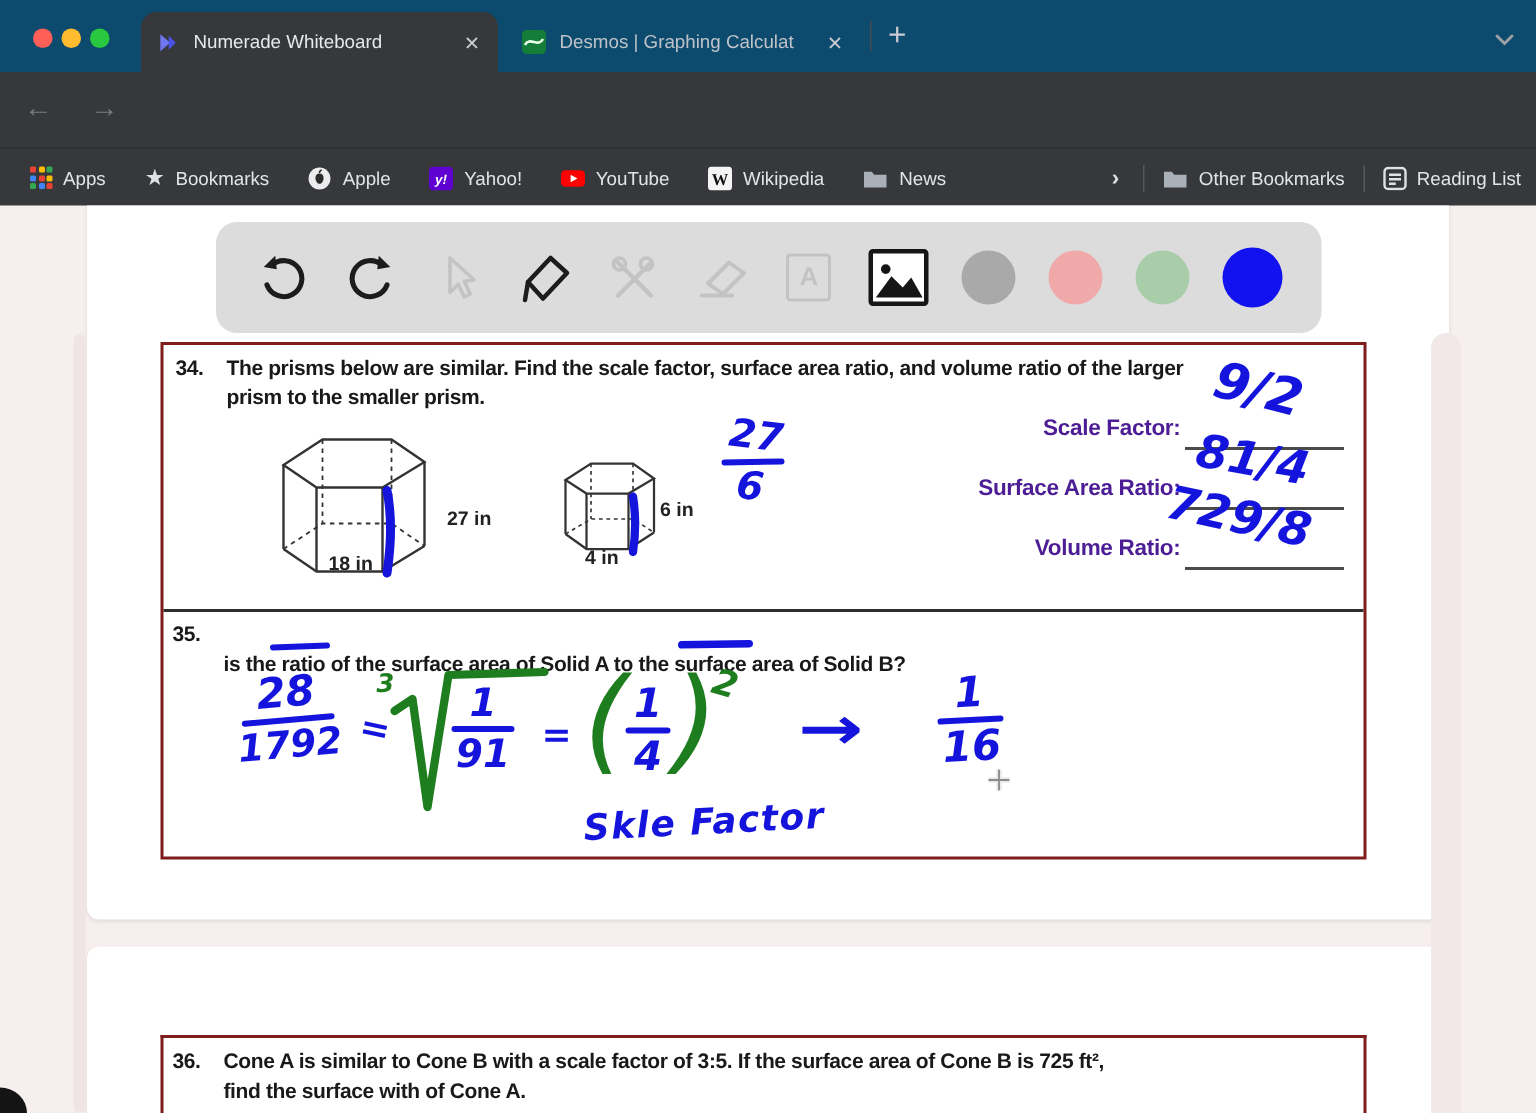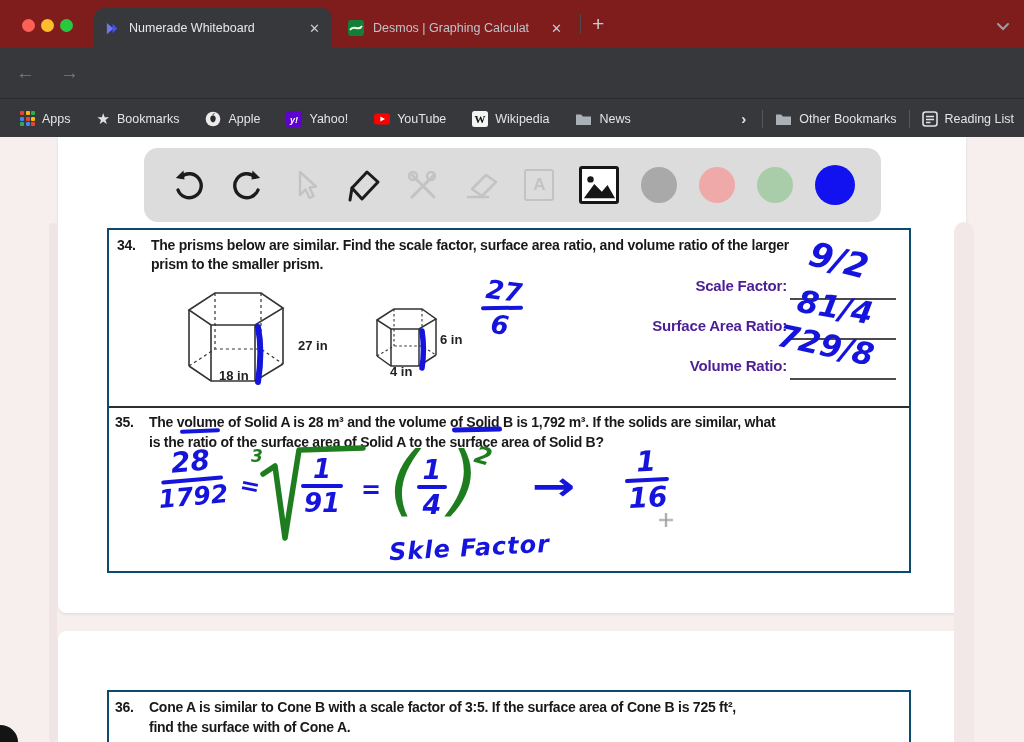--- a/index.html
+++ b/index.html
@@ -1,21 +1,21 @@
 <!DOCTYPE html>
 <html><head>
 <meta charset="utf-8">
 <style>
   html,body{margin:0;padding:0;background:#000;}
   .screen{position:relative;width:1024px;height:742px;overflow:hidden;
     font-family:"Liberation Sans",sans-serif;background:#1d1e20;}
   .abs{position:absolute;}
 
   
-  .tabstrip{position:absolute;left:0;top:0;width:1024px;height:48px;background:#7f1d1d;}
+  .tabstrip{position:absolute;left:0;top:0;width:1024px;height:48px;background:#0c4a6e;}
   .light{position:absolute;top:19px;width:13px;height:13px;border-radius:50%;}
   .tab{position:absolute;top:8px;height:40px;border-radius:10px 10px 0 0;display:flex;align-items:center;padding:0 10px;box-sizing:border-box;}
   .tab.active{background:#37383c;}
   .tab .title{font-size:12.5px;color:#e6e8ec;margin-left:9px;white-space:nowrap;overflow:hidden;flex:1;}
   .tab.inactive .title{color:#bfc3c9;}
   .tab .x{color:#c8cbd0;font-size:13px;margin-left:8px;padding:0 2px;}
   .favicon{width:16px;height:16px;flex:0 0 16px;display:flex;align-items:center;justify-content:center;}
 
   .navbar{position:absolute;left:0;top:48px;width:1024px;height:50px;background:#37383c;}
   .navbtn{position:absolute;top:13px;font-size:19px;line-height:24px;color:#e8eaed;}
@@ -44,21 +44,21 @@
   
   .canvas{position:absolute;left:0;top:137px;width:1024px;height:605px;background:#f6efee;}
   .page{position:absolute;background:#fff;}
   .wbtoolbar{position:absolute;left:144px;top:11px;width:737px;height:74px;background:#dcdcdc;border-radius:14px;display:flex;align-items:center;padding:0 26px;box-sizing:border-box;gap:21px;}
   .tool{width:40px;height:40px;display:flex;align-items:center;justify-content:center;}
   .circle{border-radius:50%;}
   .textbox-icon{width:26px;height:28px;border:2.5px solid #c3c3c3;border-radius:3px;display:flex;align-items:center;justify-content:center;color:#c3c3c3;font-weight:700;font-size:17px;}
   .img-icon{width:36px;height:32px;border:3px solid #161616;border-radius:3px;background:#fff;display:flex;align-items:flex-end;overflow:hidden;}
 
   
-  .sheet{position:absolute;border:2px solid #0c4a6e;box-sizing:border-box;}
+  .sheet{position:absolute;border:2px solid #7f1d1d;box-sizing:border-box;}
   .wstext{font-family:"Liberation Sans",sans-serif;font-weight:700;font-size:14px;color:#191919;letter-spacing:-0.25px;white-space:nowrap;line-height:19px;}
   .wsnum{font-weight:800;}
   .dimlabel{font-family:"Liberation Sans",sans-serif;font-weight:700;font-size:13px;color:#222;}
   .anslabel{font-family:"Liberation Sans",sans-serif;font-weight:800;font-size:15px;color:#4c1d95;text-align:right;letter-spacing:-0.2px;}
   .ansline{border-bottom:2px solid #4b4b4b;}
 
   
   .hw{font-family:"DejaVu Sans",sans-serif;font-weight:700;font-style:italic;color:#1414dd;line-height:1;}
   .hwg{color:#1e7d1e;}
   .frac{display:inline-flex;flex-direction:column;align-items:center;line-height:1;}
@@ -346,21 +346,20 @@
       <span class="abs anslabel" style="left:378px;top:127px;width:300px;">Volume Ratio:</span>
       <div class="abs ansline" style="left:681px;top:130px;width:106px;height:18px;"></div>
 
       <span class="abs hw" style="left:700px;top:13px;font-size:34px;transform:rotate(14deg);">9/2</span>
       <span class="abs hw" style="left:688px;top:62px;font-size:31px;transform:rotate(10deg);">81/4</span>
       <span class="abs hw" style="left:668px;top:100px;font-size:31px;transform:rotate(12deg);">729/8</span>
 
       <div class="abs" style="left:0;top:176px;width:100%;height:2px;background:#2e2e2e;"></div>
 
       <span class="abs wstext wsnum" style="left:6px;top:183px;">35.</span>
-      <span class="abs wstext" style="left:40px;top:183px;">The volume of Solid A is 28 m³ and the volume of Solid B is 1,792 m³.  If the solids are similar, what</span>
       <span class="abs wstext" style="left:40px;top:203px;text-align:right;">is the ratio of the surface area of Solid A to the surface area of Solid B?</span>
       <div class="stroke" style="left:71px;top:199px;width:40px;height:4px;transform:rotate(-2deg);"></div>
       <div class="stroke" style="left:343px;top:197px;width:50px;height:5px;transform:rotate(-1deg);"></div>
 
       <span class="abs hw frac" style="left:48px;top:218px;font-size:28px;transform:rotate(-5deg);">
         <span>28</span>
         <span class="bar" style="width:62px;"></span>
         <span style="font-size:25px;">1792</span>
       </span>
 

